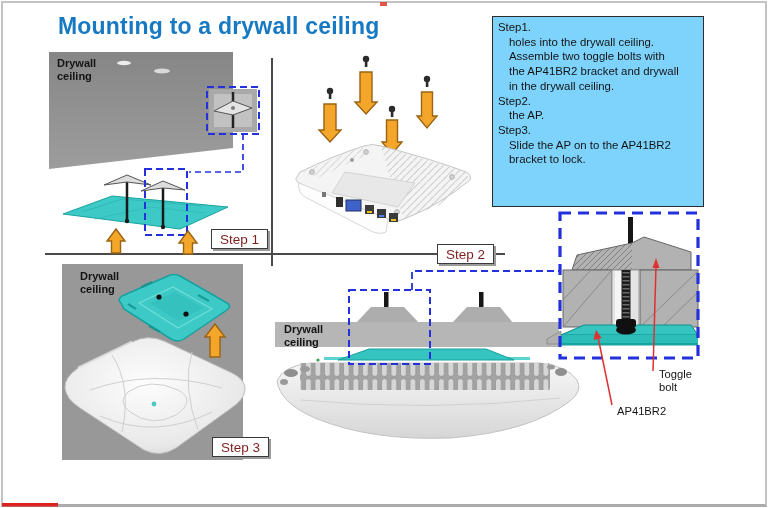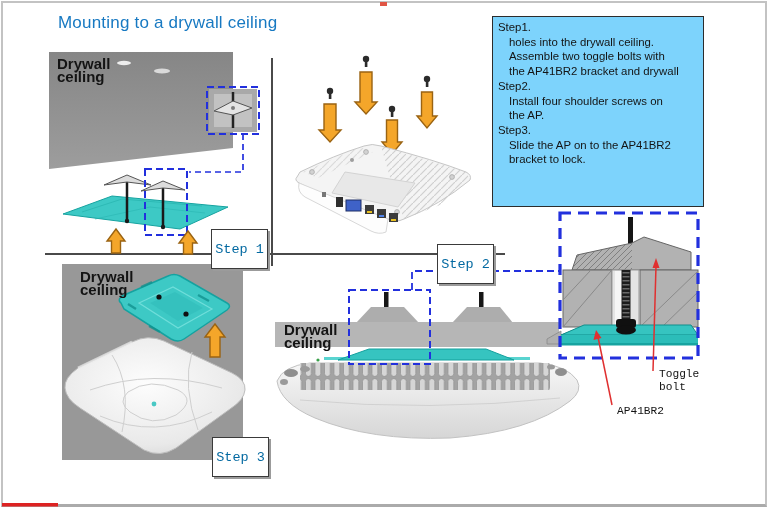--- a/index.html
+++ b/index.html
@@ -7,38 +7,38 @@
     position:relative;width:768px;height:508px;background:#ffffff;
     font-family:"Liberation Sans",sans-serif;overflow:hidden;box-sizing:border-box;
   }
   #frame{
     position:absolute;left:1px;top:1px;width:762px;height:501px;
     border:2px solid #c3c3c3;border-bottom:3px solid #ababab;background:#fff;
   }
   #art{position:absolute;left:0;top:0;width:768px;height:508px;}
   .abs{position:absolute;}
   .title{
-    left:58px;top:13px;font-size:17px;font-weight:normal;color:#1779c2;
+    left:58px;top:13px;font-size:23px;font-weight:bold;color:#1779c2;
     letter-spacing:0.2px;white-space:nowrap;
   }
   .ceil-label{
-    font-size:15px;line-height:13px;color:#141414;font-weight:bold;width:52px;
+    font-size:11px;line-height:13px;color:#141414;font-weight:bold;width:52px;
   }
   .badge{
-    width:57px;height:40px;background:#ffffff;border:1.5px solid #3a3a3a;
+    width:57px;height:20px;background:#ffffff;border:1.5px solid #3a3a3a;
     box-shadow:2px 2px 0 #9b9b9b;display:flex;align-items:center;justify-content:center;
-    font-size:13.5px;color:#0369a1;box-sizing:border-box;font-family:Liberation Mono, monospace;
+    font-size:13.5px;color:#7f1d1d;box-sizing:border-box;
   }
   .note-box{
     left:492px;top:16px;width:212px;height:191px;background:#7dd3fc;
     border:1.8px solid #2c2c2c;box-sizing:border-box;padding:3px 4px 0 5px;
     font-size:11.4px;line-height:14.7px;color:#141414;
   }
   .note-box .ind{padding-left:11px;}
-  .callout{font-size:11.2px;line-height:13px;color:#141414;font-family:Liberation Mono, monospace;}
+  .callout{font-size:11.2px;line-height:13px;color:#141414;}
   .nowrap{white-space:nowrap;text-align:center;}
 </style>
 </head>
 <body>
 
 <div id="stage">
   <div id="frame"></div>
 
   <svg id="art" viewBox="0 0 768 508">
     <defs>
@@ -241,22 +241,22 @@
 
   <div class="abs badge" style="left:211px;top:229px;">Step 1</div>
   <div class="abs badge" style="left:437px;top:244px;">Step 2</div>
   <div class="abs badge" style="left:212px;top:437px;">Step 3</div>
 
   <div class="abs note-box">
     <div>Step1.</div>
     <div class="ind">holes into the drywall ceiling.</div>
     <div class="ind">Assemble two toggle bolts with</div>
     <div class="ind">the AP41BR2 bracket and drywall</div>
+    <div class="ind">in the drywall ceiling.</div>
     <div>Step2.</div>
-    <div class="ind">Install four shoulder screws on</div>
     <div class="ind">the AP.</div>
     <div>Step3.</div>
     <div class="ind">Slide the AP on to the AP41BR2</div>
     <div class="ind">bracket to lock.</div>
   </div>
 
   <div class="abs callout" style="left:659px;top:368px;width:44px;">Toggle bolt</div>
   <div class="abs callout nowrap" style="left:617px;top:405px;">AP41BR2</div>
 </div>
 

